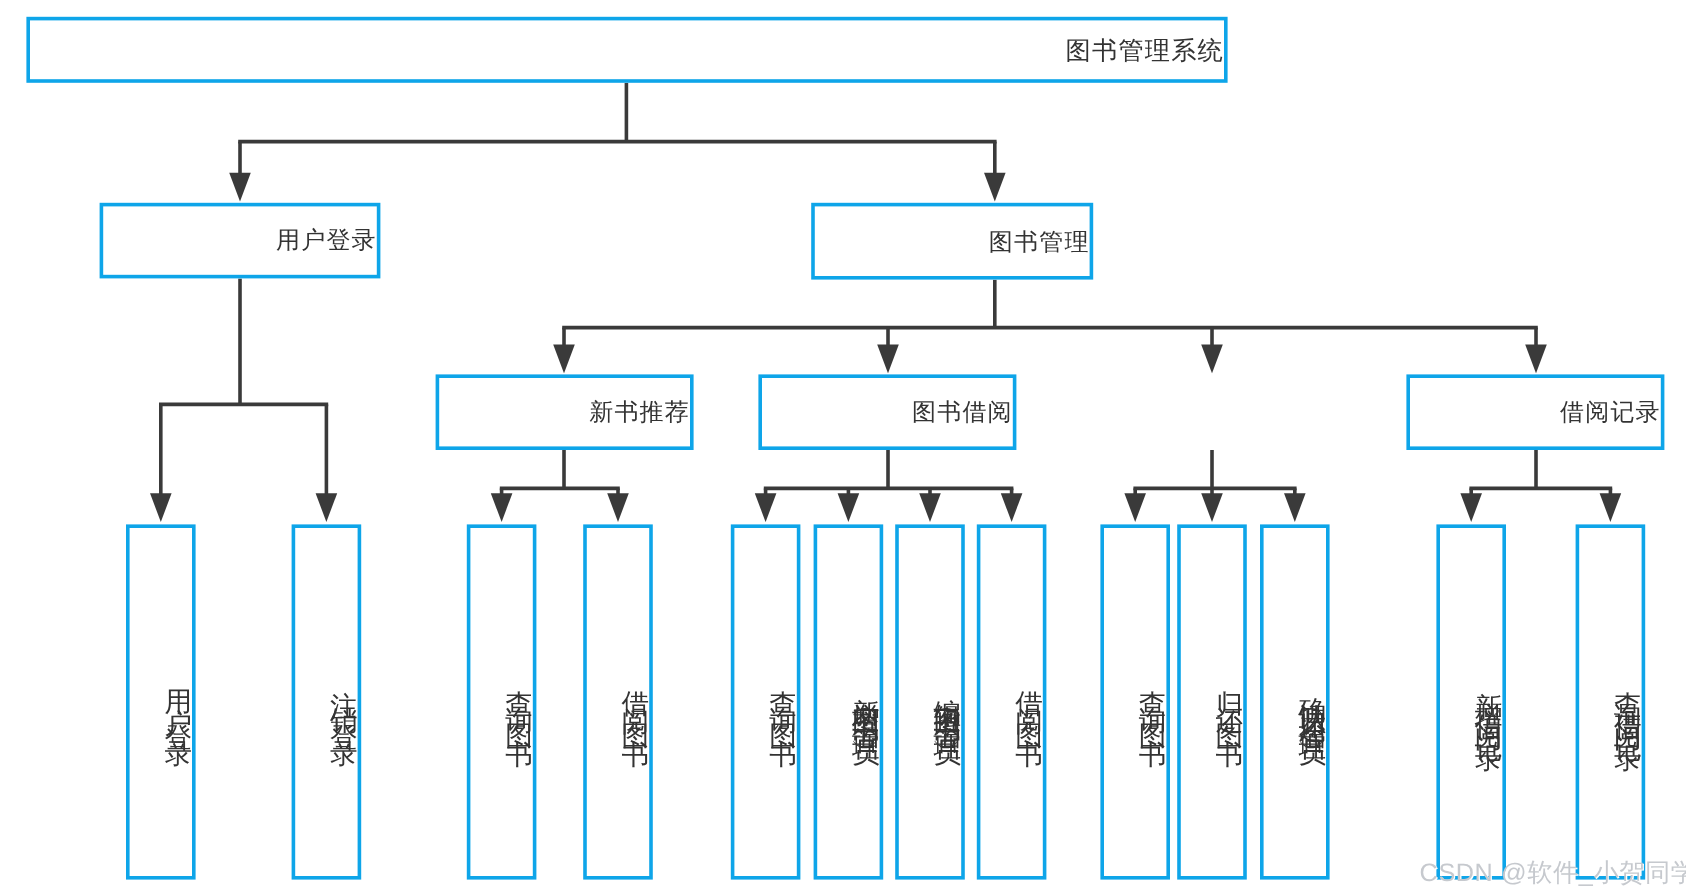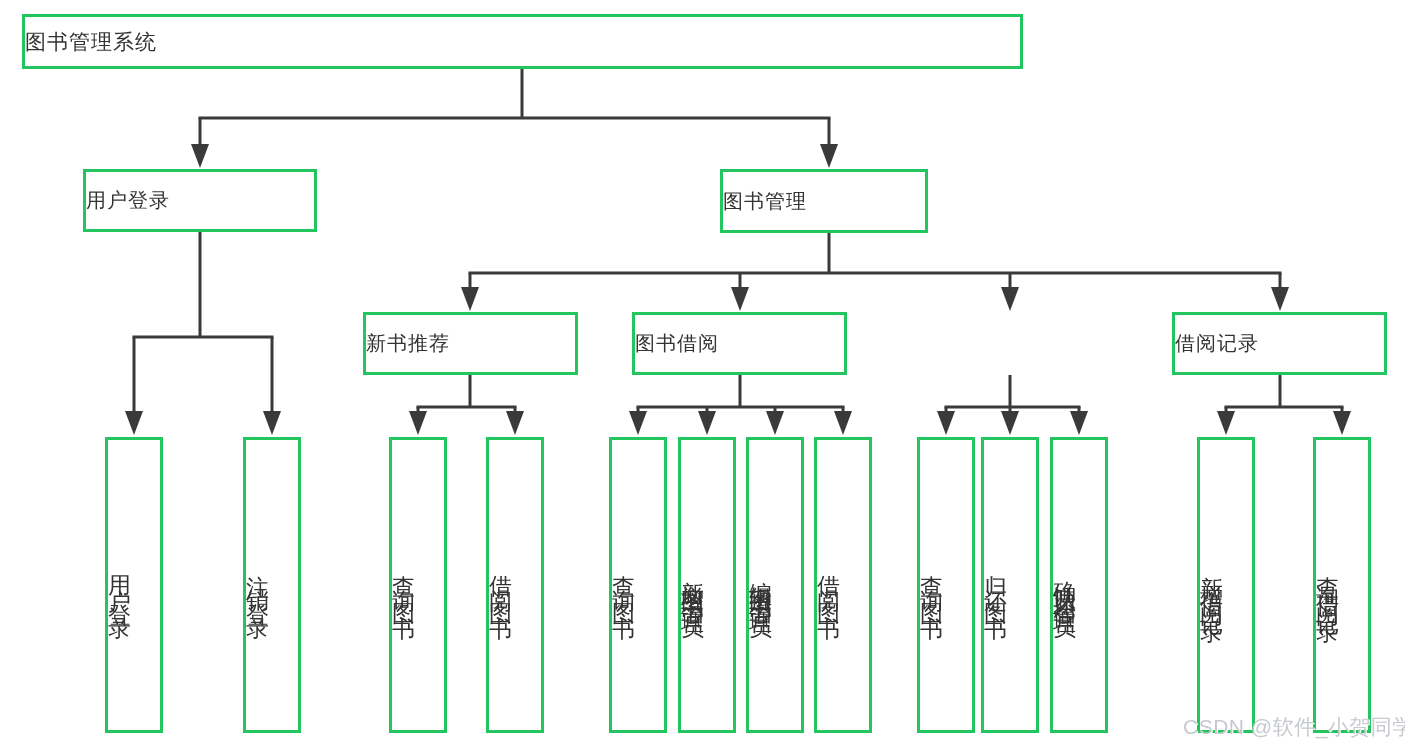--- a/index.html
+++ b/index.html
@@ -8,24 +8,24 @@
     width:1405px;height:747px;
     background:#ffffff;
     font-family:"Liberation Sans","DejaVu Sans",sans-serif;
     overflow:hidden;
   }
   .connectors{position:absolute;left:0;top:0;}
   .node{
     position:absolute;
     box-sizing:border-box;
     background:#ffffff;
-    border:3px solid #22c55e;
+    border:3px solid #0ea5e9;
     display:flex;
     align-items:center;
-    justify-content:flex-start;
+    justify-content:flex-end;
     color:#333333;
   }
   .hlabel{
     font-size:20px;
     font-weight:500;
     letter-spacing:1px;
     white-space:nowrap;
   }
   .root-label{font-size:21px;}
   .leaf{top:437px;height:296px;width:58px;}
@@ -116,21 +116,21 @@
     <polygon stroke="none" points="1342,435 1333,411 1351,411"></polygon>
   </svg>
 
   <div class="node" style="left:22px;top:14px;width:1001px;height:55px">
     <span class="hlabel root-label">图书管理系统</span>
   </div>
 
   <div class="node" style="left:83px;top:169px;width:234px;height:63px">
     <span class="hlabel">用户登录</span>
   </div>
-  <div class="node" style="left:720px;top:169px;width:208px;height:64px">
+  <div class="node" style="left:676px;top:169px;width:235px;height:64px">
     <span class="hlabel">图书管理</span>
   </div>
 
   <div class="node" style="left:632px;top:312px;width:215px;height:63px">
     <span class="hlabel">图书借阅</span>
   </div>
   <div class="node" style="left:363px;top:312px;width:215px;height:63px">
     <span class="hlabel">新书推荐</span>
   </div>
   <div class="node" style="left:1172px;top:312px;width:215px;height:63px">

